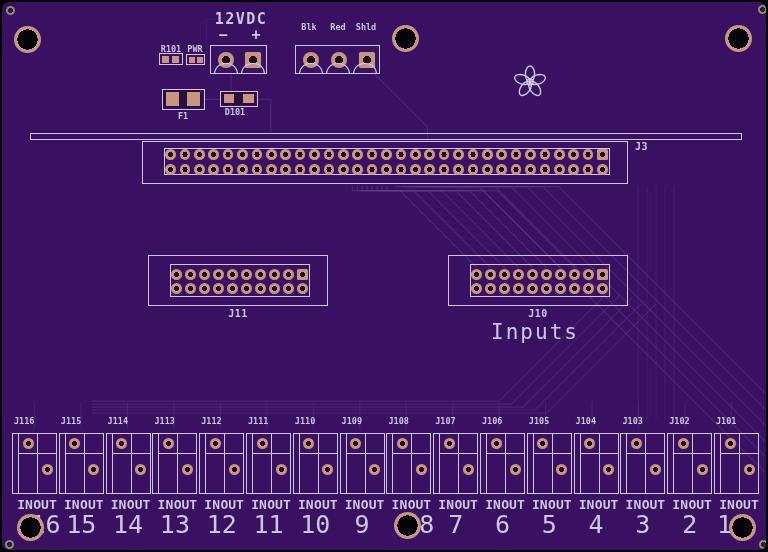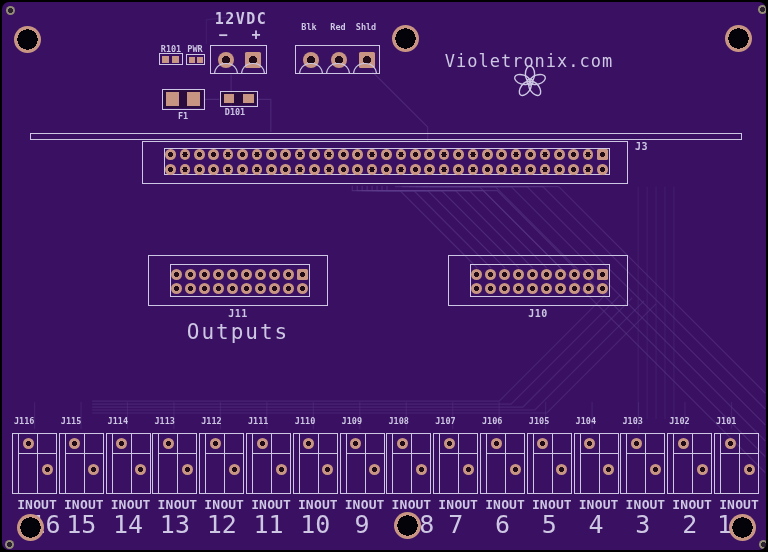--- a/index.html
+++ b/index.html
@@ -136,21 +136,20 @@
   </div>
   <div class="silk t-tiny ctr" style="left:181px;top:109px;">F1</div>
 
   <div class="box thin" style="left:218px;top:89px;width:38px;height:16px;">
     <div class="smdbody" style="left:0;top:0;width:35px;height:13px;"></div>
     <div class="smdpad" style="left:2.5px;top:2px;width:10px;height:9px;"></div>
     <div class="smdpad" style="left:22px;top:2px;width:11px;height:9px;"></div>
   </div>
   <div class="silk t-tiny ctr" style="left:233px;top:105px;">D101</div>
 
-  <div class="silk t-sub ctr" style="left:527px;top:49px;">Violetronix.com</div>
   <svg class="abs" style="left:509px;top:63px;" width="38" height="34" viewBox="0 0 38 34">
     <g transform="translate(19,17)" fill="none" stroke="var(--silk)" stroke-width="1.4">
       <g>
             <ellipse cx="0" cy="-8" rx="4.6" ry="8"></ellipse>
           </g>
       <g transform="rotate(72)">
             <ellipse cx="0" cy="-8" rx="4.6" ry="8"></ellipse>
           </g>
       <g transform="rotate(144)">
             <ellipse cx="0" cy="-8" rx="4.6" ry="8"></ellipse>
@@ -252,21 +251,20 @@
         <div class="pad" style="left: 197px; top: 280.5px; width: 11px; height: 11px;"></div>
         <div class="pad" style="left: 211px; top: 280.5px; width: 11px; height: 11px;"></div>
         <div class="pad" style="left: 225px; top: 280.5px; width: 11px; height: 11px;"></div>
         <div class="pad" style="left: 239px; top: 280.5px; width: 11px; height: 11px;"></div>
         <div class="pad" style="left: 253px; top: 280.5px; width: 11px; height: 11px;"></div>
         <div class="pad" style="left: 267px; top: 280.5px; width: 11px; height: 11px;"></div>
         <div class="pad" style="left: 281px; top: 280.5px; width: 11px; height: 11px;"></div>
         <div class="pad" style="left: 295px; top: 280.5px; width: 11px; height: 11px;"></div>
       </div>
   <div class="silk t-ref ctr" style="left:236px;top:306px;">J11</div>
-  <div class="silk t-cap ctr" style="left:236px;top:318px;">Outputs</div>
 
   <div class="box" style="left:446px;top:253px;width:180px;height:51px;"></div>
   <div class="box thin" style="left:468px;top:262px;width:140px;height:33px;"></div>
   <div id="j10-pads">
         <div class="pad" style="left: 469px; top: 267px; width: 11px; height: 11px;"></div>
         <div class="pad" style="left: 483px; top: 267px; width: 11px; height: 11px;"></div>
         <div class="pad" style="left: 497px; top: 267px; width: 11px; height: 11px;"></div>
         <div class="pad" style="left: 511px; top: 267px; width: 11px; height: 11px;"></div>
         <div class="pad" style="left: 525px; top: 267px; width: 11px; height: 11px;"></div>
         <div class="pad" style="left: 539px; top: 267px; width: 11px; height: 11px;"></div>
@@ -279,20 +277,21 @@
         <div class="pad" style="left: 497px; top: 280.5px; width: 11px; height: 11px;"></div>
         <div class="pad" style="left: 511px; top: 280.5px; width: 11px; height: 11px;"></div>
         <div class="pad" style="left: 525px; top: 280.5px; width: 11px; height: 11px;"></div>
         <div class="pad" style="left: 539px; top: 280.5px; width: 11px; height: 11px;"></div>
         <div class="pad" style="left: 553px; top: 280.5px; width: 11px; height: 11px;"></div>
         <div class="pad" style="left: 567px; top: 280.5px; width: 11px; height: 11px;"></div>
         <div class="pad" style="left: 581px; top: 280.5px; width: 11px; height: 11px;"></div>
         <div class="pad" style="left: 595px; top: 280.5px; width: 11px; height: 11px;"></div>
       </div>
   <div class="silk t-ref ctr" style="left:536px;top:306px;">J10</div>
+  <div class="silk t-cap ctr" style="left:533px;top:318px;">Inputs</div>
 
   <div id="io-strip">
         <div class="abs" style="left: 10px; top: 414px; width: 46.8px; height: 126px;">
       <div class="silk t-tiny" style="left:2px;top:0;">J116</div>
       <div class="box thin" style="left:0;top:17px;width:45px;height:61px;"></div>
       <div class="vline" style="left:6px;top:17px;height:61px;"></div>
       <div class="vline" style="left:25px;top:17px;height:61px;"></div>
       <div class="hline" style="left:6px;top:36.5px;width:39px;"></div>
       <div class="silk t-io ctr" style="left:13px;top:81px;">IN</div>
       <div class="silk t-io ctr" style="left:33px;top:81px;">OUT</div>

